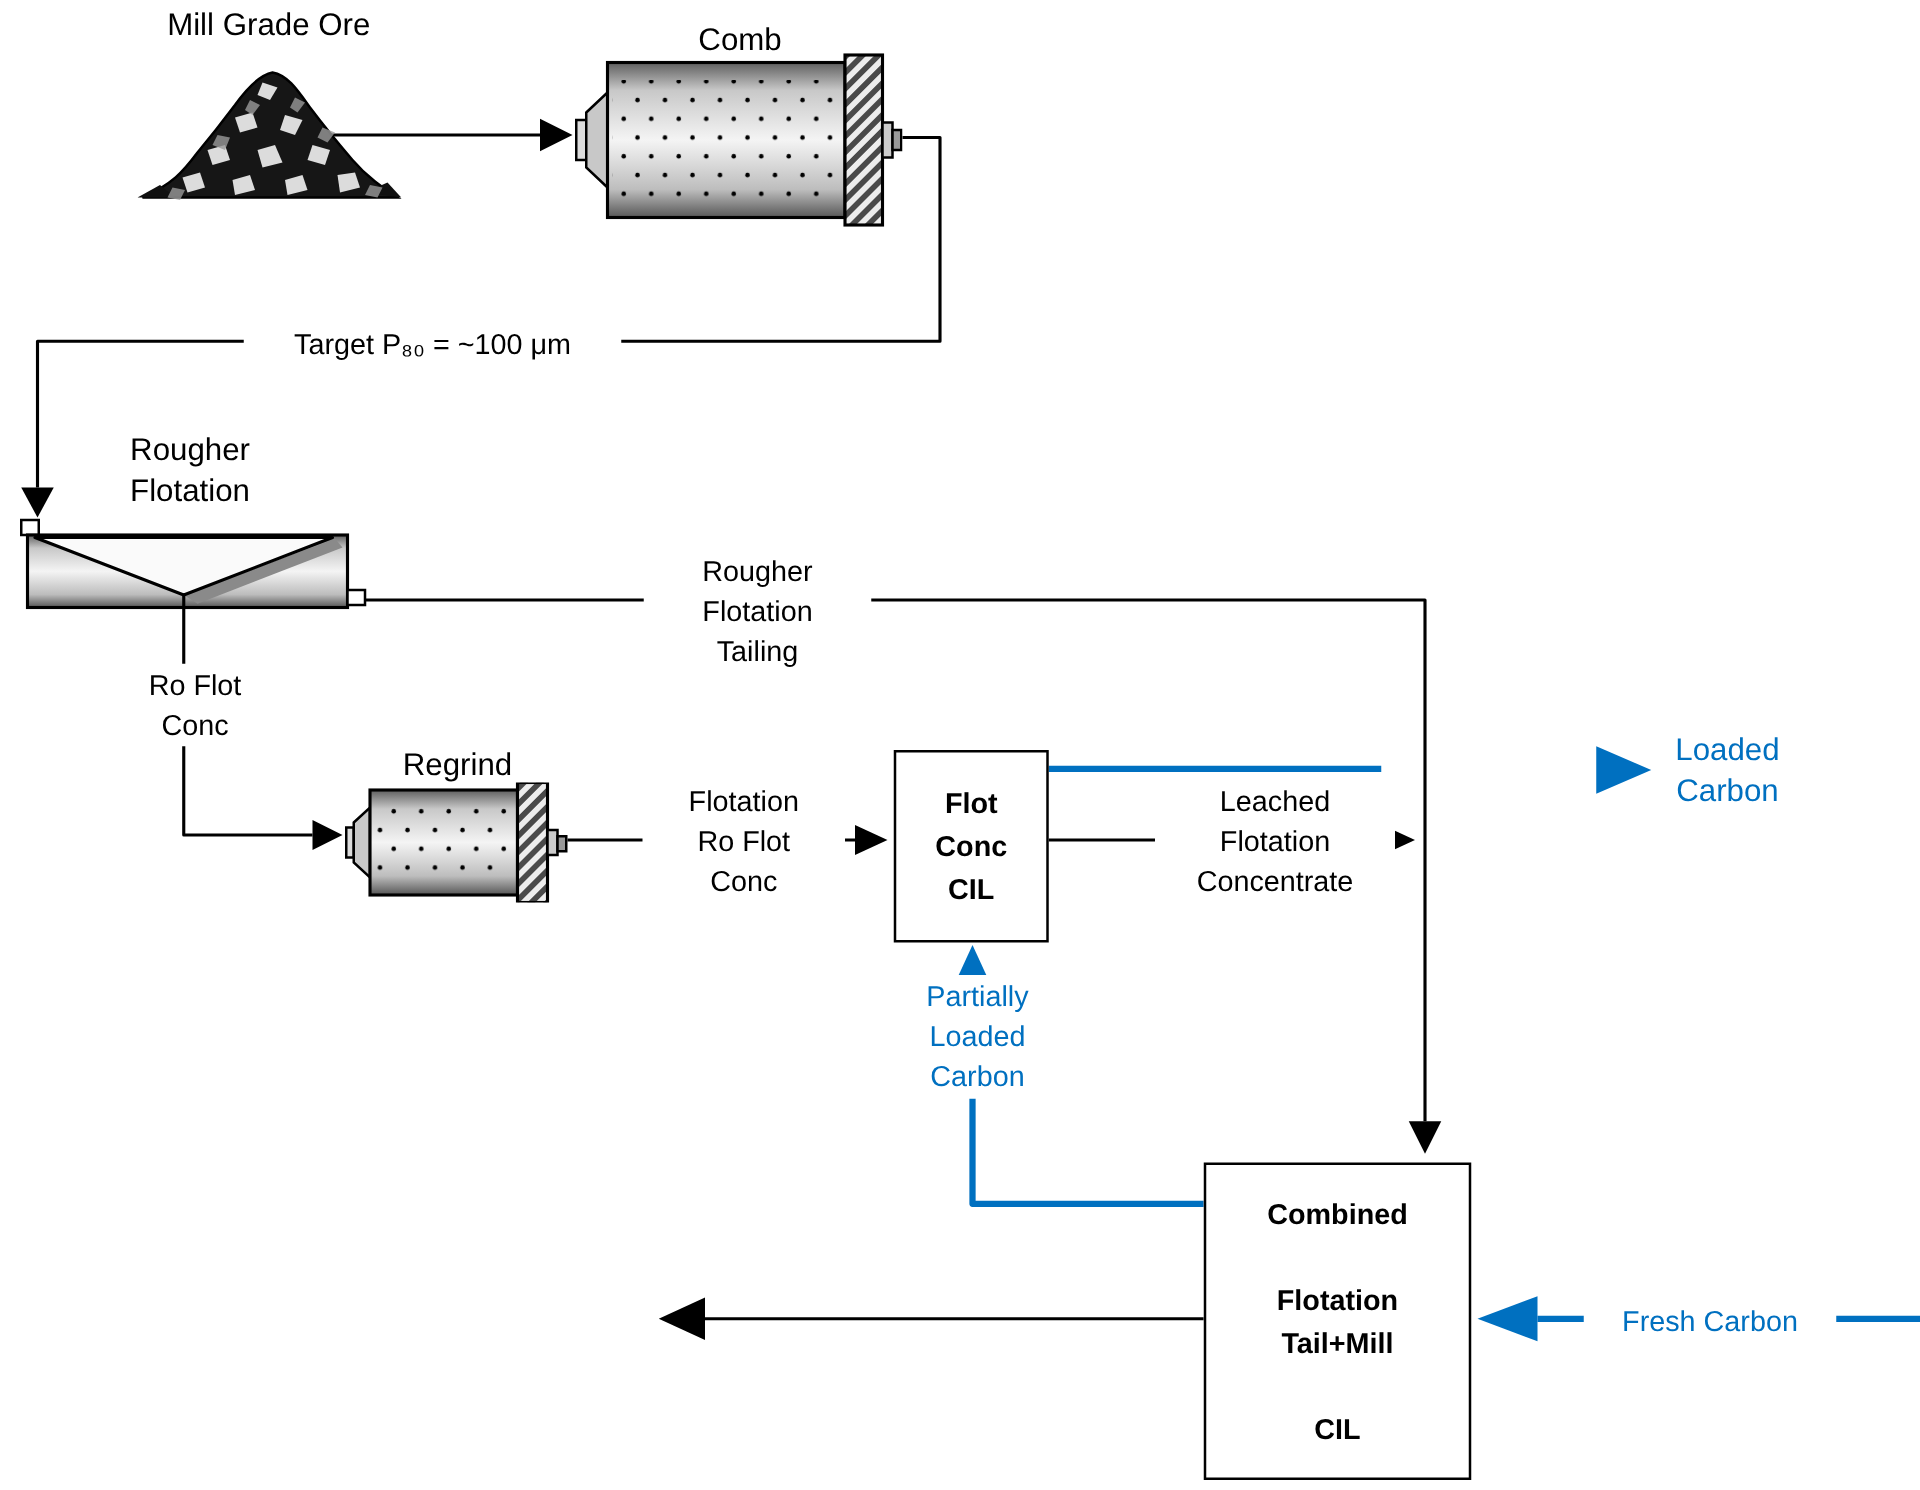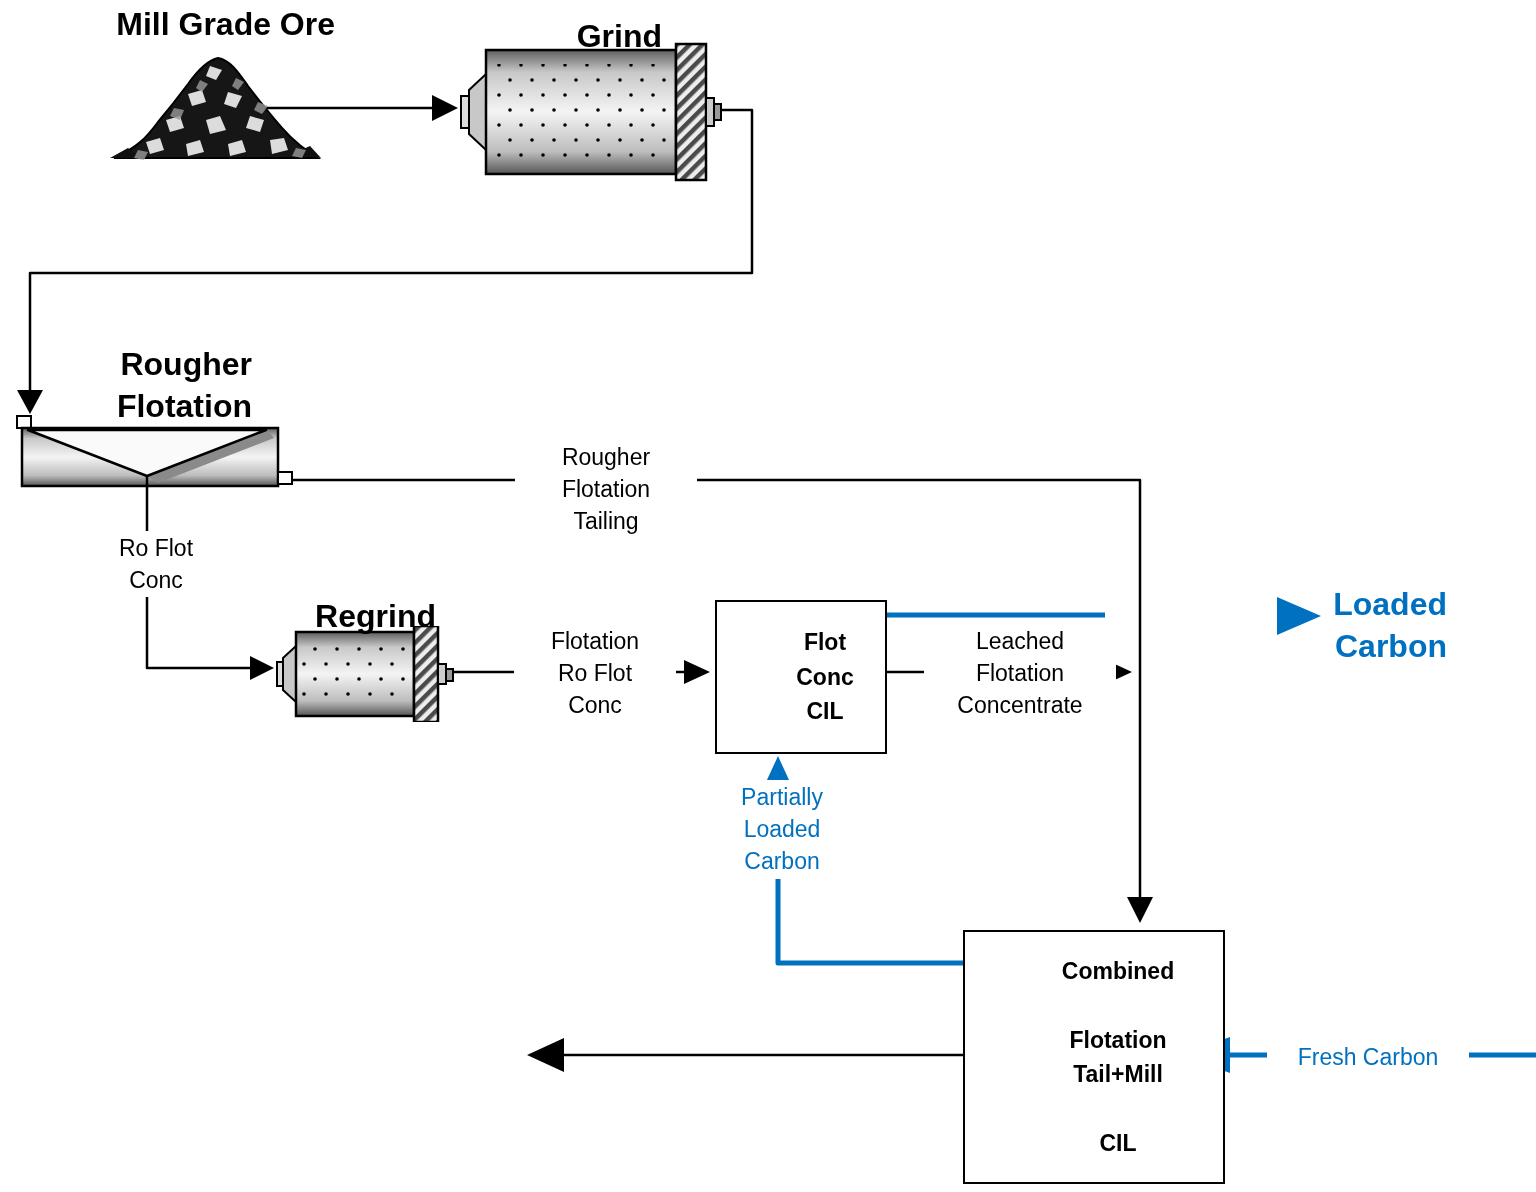--- a/index.html
+++ b/index.html
@@ -7,27 +7,27 @@
   #stage{
     position:relative;width:1536px;height:1192px;background:#fff;overflow:hidden;
     font-family:"Liberation Sans","DejaVu Sans",sans-serif;color:#000;
   }
   svg.wires{position:absolute;left:0;top:0;z-index:1;}
   .gfx{position:absolute;z-index:2;}
   .lbl{
     position:absolute;z-index:3;text-align:center;font-size:23px;line-height:1.4;
     white-space:pre-line;color:#000;
   }
-  .bold{font-weight:bold;font-size:32px;line-height:1.3;text-align:right;}
+  .bold{font-weight:normal;font-size:25px;line-height:1.3;}
   .bg{background:#fff;padding:1px 6px;}
   .blue{color:var(--carbon);}
   .procbox{
     position:absolute;z-index:3;background:#fff;border:2.5px solid #000;
     display:flex;align-items:center;justify-content:center;text-align:center;
-    font-weight:bold;font-size:23px;line-height:1.5;white-space:pre-line;padding-left:48px;
+    font-weight:bold;font-size:23px;line-height:1.5;white-space:pre-line;
   }
   .carbon-stroke{stroke:var(--carbon);}
   .carbon-fill{fill:var(--carbon);}
 </style>
 </head>
 <body>
 
 <div id="stage">
 
   <svg width="0" height="0" style="position:absolute" aria-hidden="true">
@@ -150,22 +150,23 @@
 
   <div class="procbox" style="left:963px;top:930px;width:210px;height:250px">Combined
 
 Flotation
 Tail+Mill
 
 CIL</div>
 
   <div class="lbl bold" style="left:95px;top:4px;width:240px">Mill Grade Ore</div>
 
-  <div class="lbl bold" style="left:522px;top:16px;width:140px">Grind</div>
+  <div class="lbl bold" style="left:522px;top:16px;width:140px">Comb</div>
 
+  <div class="lbl bg" style="left:195px;top:258px;width:290px">Target P₈₀ = ~100 μm</div>
 
   <div class="lbl bold" style="left:52px;top:344px;width:200px">Rougher
 Flotation</div>
 
   <div class="lbl bg" style="left:515px;top:440px;width:170px">Rougher
 Flotation
 Tailing</div>
 
   <div class="lbl bg" style="left:85px;top:531px;width:130px">Ro Flot
 Conc</div>

